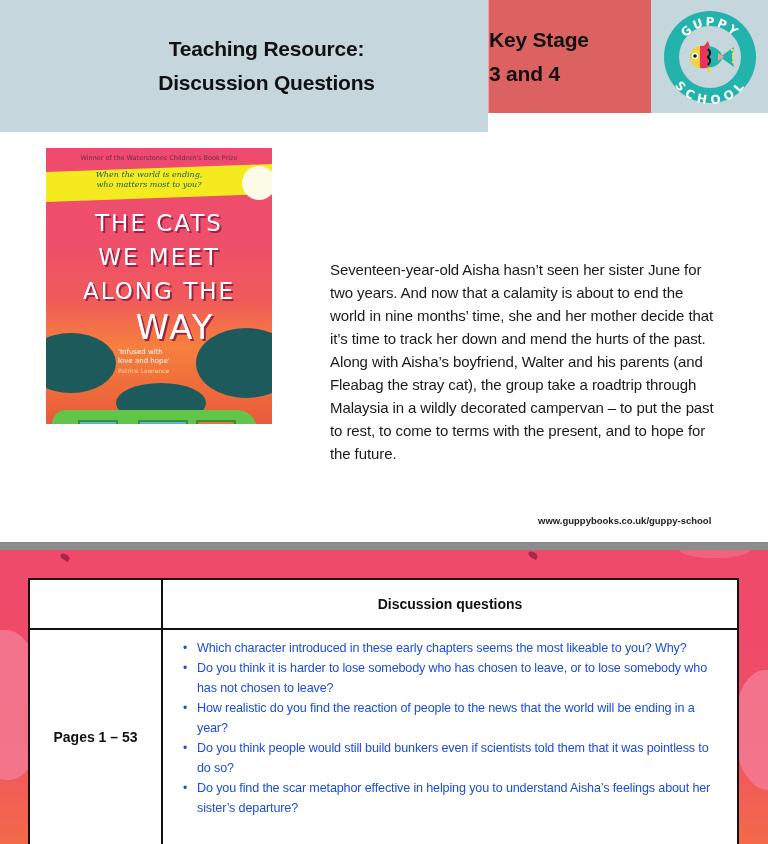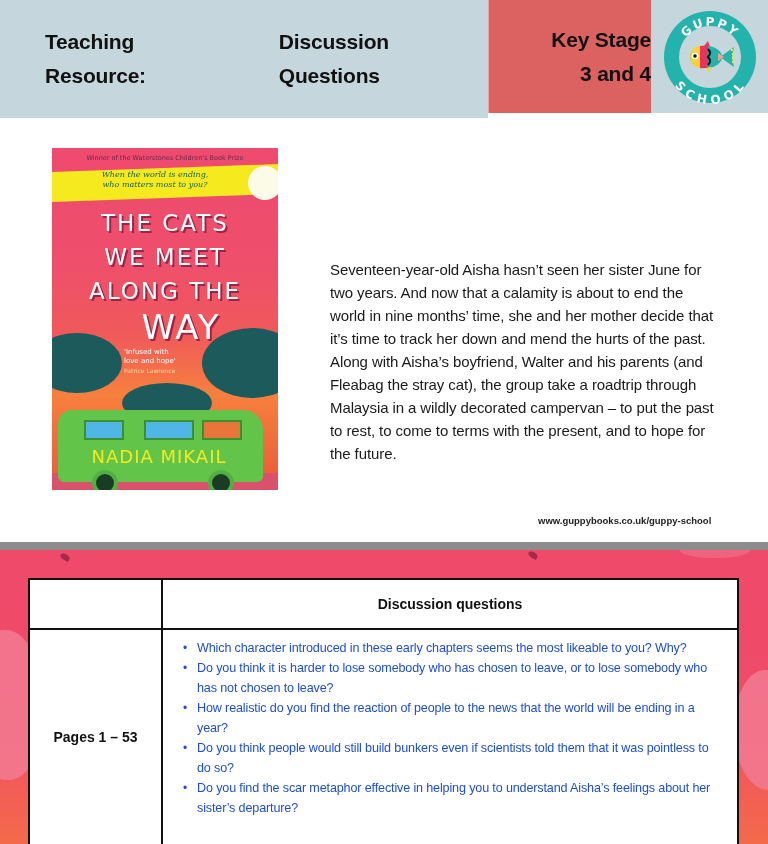--- a/index.html
+++ b/index.html
@@ -2,28 +2,28 @@
 <html><head>
 <meta charset="utf-8">
 <style>
   * { box-sizing: border-box; margin: 0; padding: 0; }
   html, body { width: 768px; height: 844px; overflow: hidden; background: #8a8a8a; }
   body { font-family: "Liberation Sans", "DejaVu Sans", sans-serif; color: #111; position: relative; }
 
   
   .page1 { position: absolute; left: 0; top: 0; width: 768px; height: 542px; background: #ffffff; }
   .hdr { position: absolute; top: 0; left: 0; width: 768px; height: 113px; display: flex; }
-  .hdr-title { width: 488px; height: 118px; background: #c5d6dc; display: flex; flex-direction: row; align-items: center; justify-content: center; padding-left: 0; }
+  .hdr-title { width: 488px; height: 132px; background: #c5d6dc; display: flex; flex-direction: column; align-items: center; justify-content: center; padding-left: 0; }
   .hdr-title span { font-weight: bold; font-size: 21px; line-height: 34px; letter-spacing: -0.2px; padding-left: 45px; }
-  .hdr-stage { width: 163px; height: 113px; background: #dc6262; display: flex; flex-direction: column; align-items: flex-end; justify-content: center; border-left: 1px solid #e8a6a6; }
+  .hdr-stage { width: 163px; height: 113px; background: #dc6262; display: flex; flex-direction: column; align-items: flex-start; justify-content: center; border-left: 1px solid #e8a6a6; }
   .hdr-stage span { font-weight: bold; font-size: 21px; line-height: 34px; letter-spacing: -0.2px; }
   .hdr-logo { width: 117px; height: 113px; background: #c5d6dc; display: flex; align-items: center; justify-content: center; }
 
   
-  .cover { position: absolute; left: 52px; top: 148px; width: 226px; height: 342px; overflow: hidden;
+  .cover { position: absolute; left: 46px; top: 148px; width: 226px; height: 276px; overflow: hidden;
            background: linear-gradient(180deg, #ef4a6f 0%, #ee4f6a 35%, #f05a5a 55%, #f6803d 72%, #e85a3a 100%); }
   .cover .award { position: absolute; top: 6px; left: 0; width: 100%; text-align: center; font-size: 6.5px; color: #6b2a4a; font-family: "DejaVu Sans", sans-serif; }
   .cover .band { position: absolute; top: 20px; left: 0; width: 100%; height: 30px; background: #f4ea1e; transform: skewY(-2deg); }
   .cover .tagline { position: absolute; top: 22px; left: 28px; width: 150px; text-align: center; font-size: 8px; line-height: 10px; font-style: italic; color: #14605a; font-family: "DejaVu Serif", serif; }
   .cover .sun { position: absolute; top: 18px; left: 196px; width: 34px; height: 34px; border-radius: 50%; background: #fbfbe8; }
   .cover .ctitle { position: absolute; top: 58px; left: 0; width: 100%; text-align: center; color: #fff; font-family: "DejaVu Sans", sans-serif; font-size: 23px; line-height: 34px; letter-spacing: 2px; text-shadow: 2px 2px 0 #9b2444; }
   .cover .ctitle .big { font-size: 34px; line-height: 38px; padding-left: 32px; }
   .cover .quote { position: absolute; top: 200px; left: 72px; width: 90px; font-size: 7px; line-height: 9px; color: #fff; font-family: "DejaVu Sans", sans-serif; }
   .cover .quote .qby { color: #ffd7a0; font-size: 6px; }
   .cover .tree { position: absolute; border-radius: 50%; background: #1d5a5c; }

